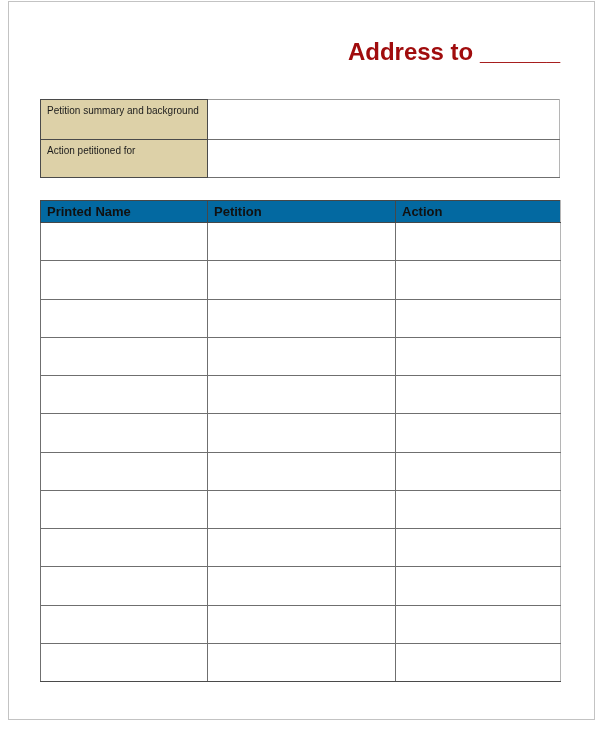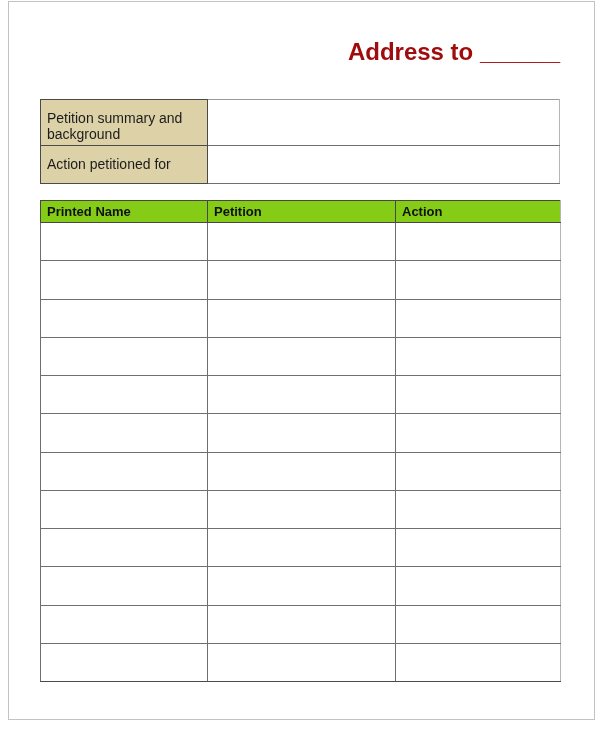--- a/index.html
+++ b/index.html
@@ -41,23 +41,23 @@
   }
   
   .info-table {
     position: absolute;
     left: 40px;
     top: 99px;
     width: 520px;
   }
   .info-table td {
     vertical-align: top;
-    font-size: 14px;
+    font-size: 10px;
     line-height: 16px;
-    padding: 10px 6px 3px 6px;
+    padding: 3px 6px 3px 6px;
     box-sizing: border-box;
   }
   .info-table td.label {
     width: 167px;
     background: #ddd1a8;
     border: 1px solid #4a4a4a;
   }
   .info-table td.value {
     background: #ffffff;
     border-top: 1px solid #9b9b9b;
@@ -69,21 +69,21 @@
   .info-table tr.r2 td { height: 38px; }
   .info-table tr.r1 td.value { border-bottom-color: #6f6f6f; }
   
   .sign-table {
     position: absolute;
     left: 40px;
     top: 200px;
     width: 520px;
   }
   .sign-table th {
-    background: #84cc16;
+    background: #0369a1;
     border: 1px solid #474747;
     font-size: 13px;
     font-weight: bold;
     text-align: left;
     padding: 2px 6px;
     height: 22px;
     box-sizing: border-box;
     color: #111111;
   }
   .sign-table col.c1 { width: 167px; }

